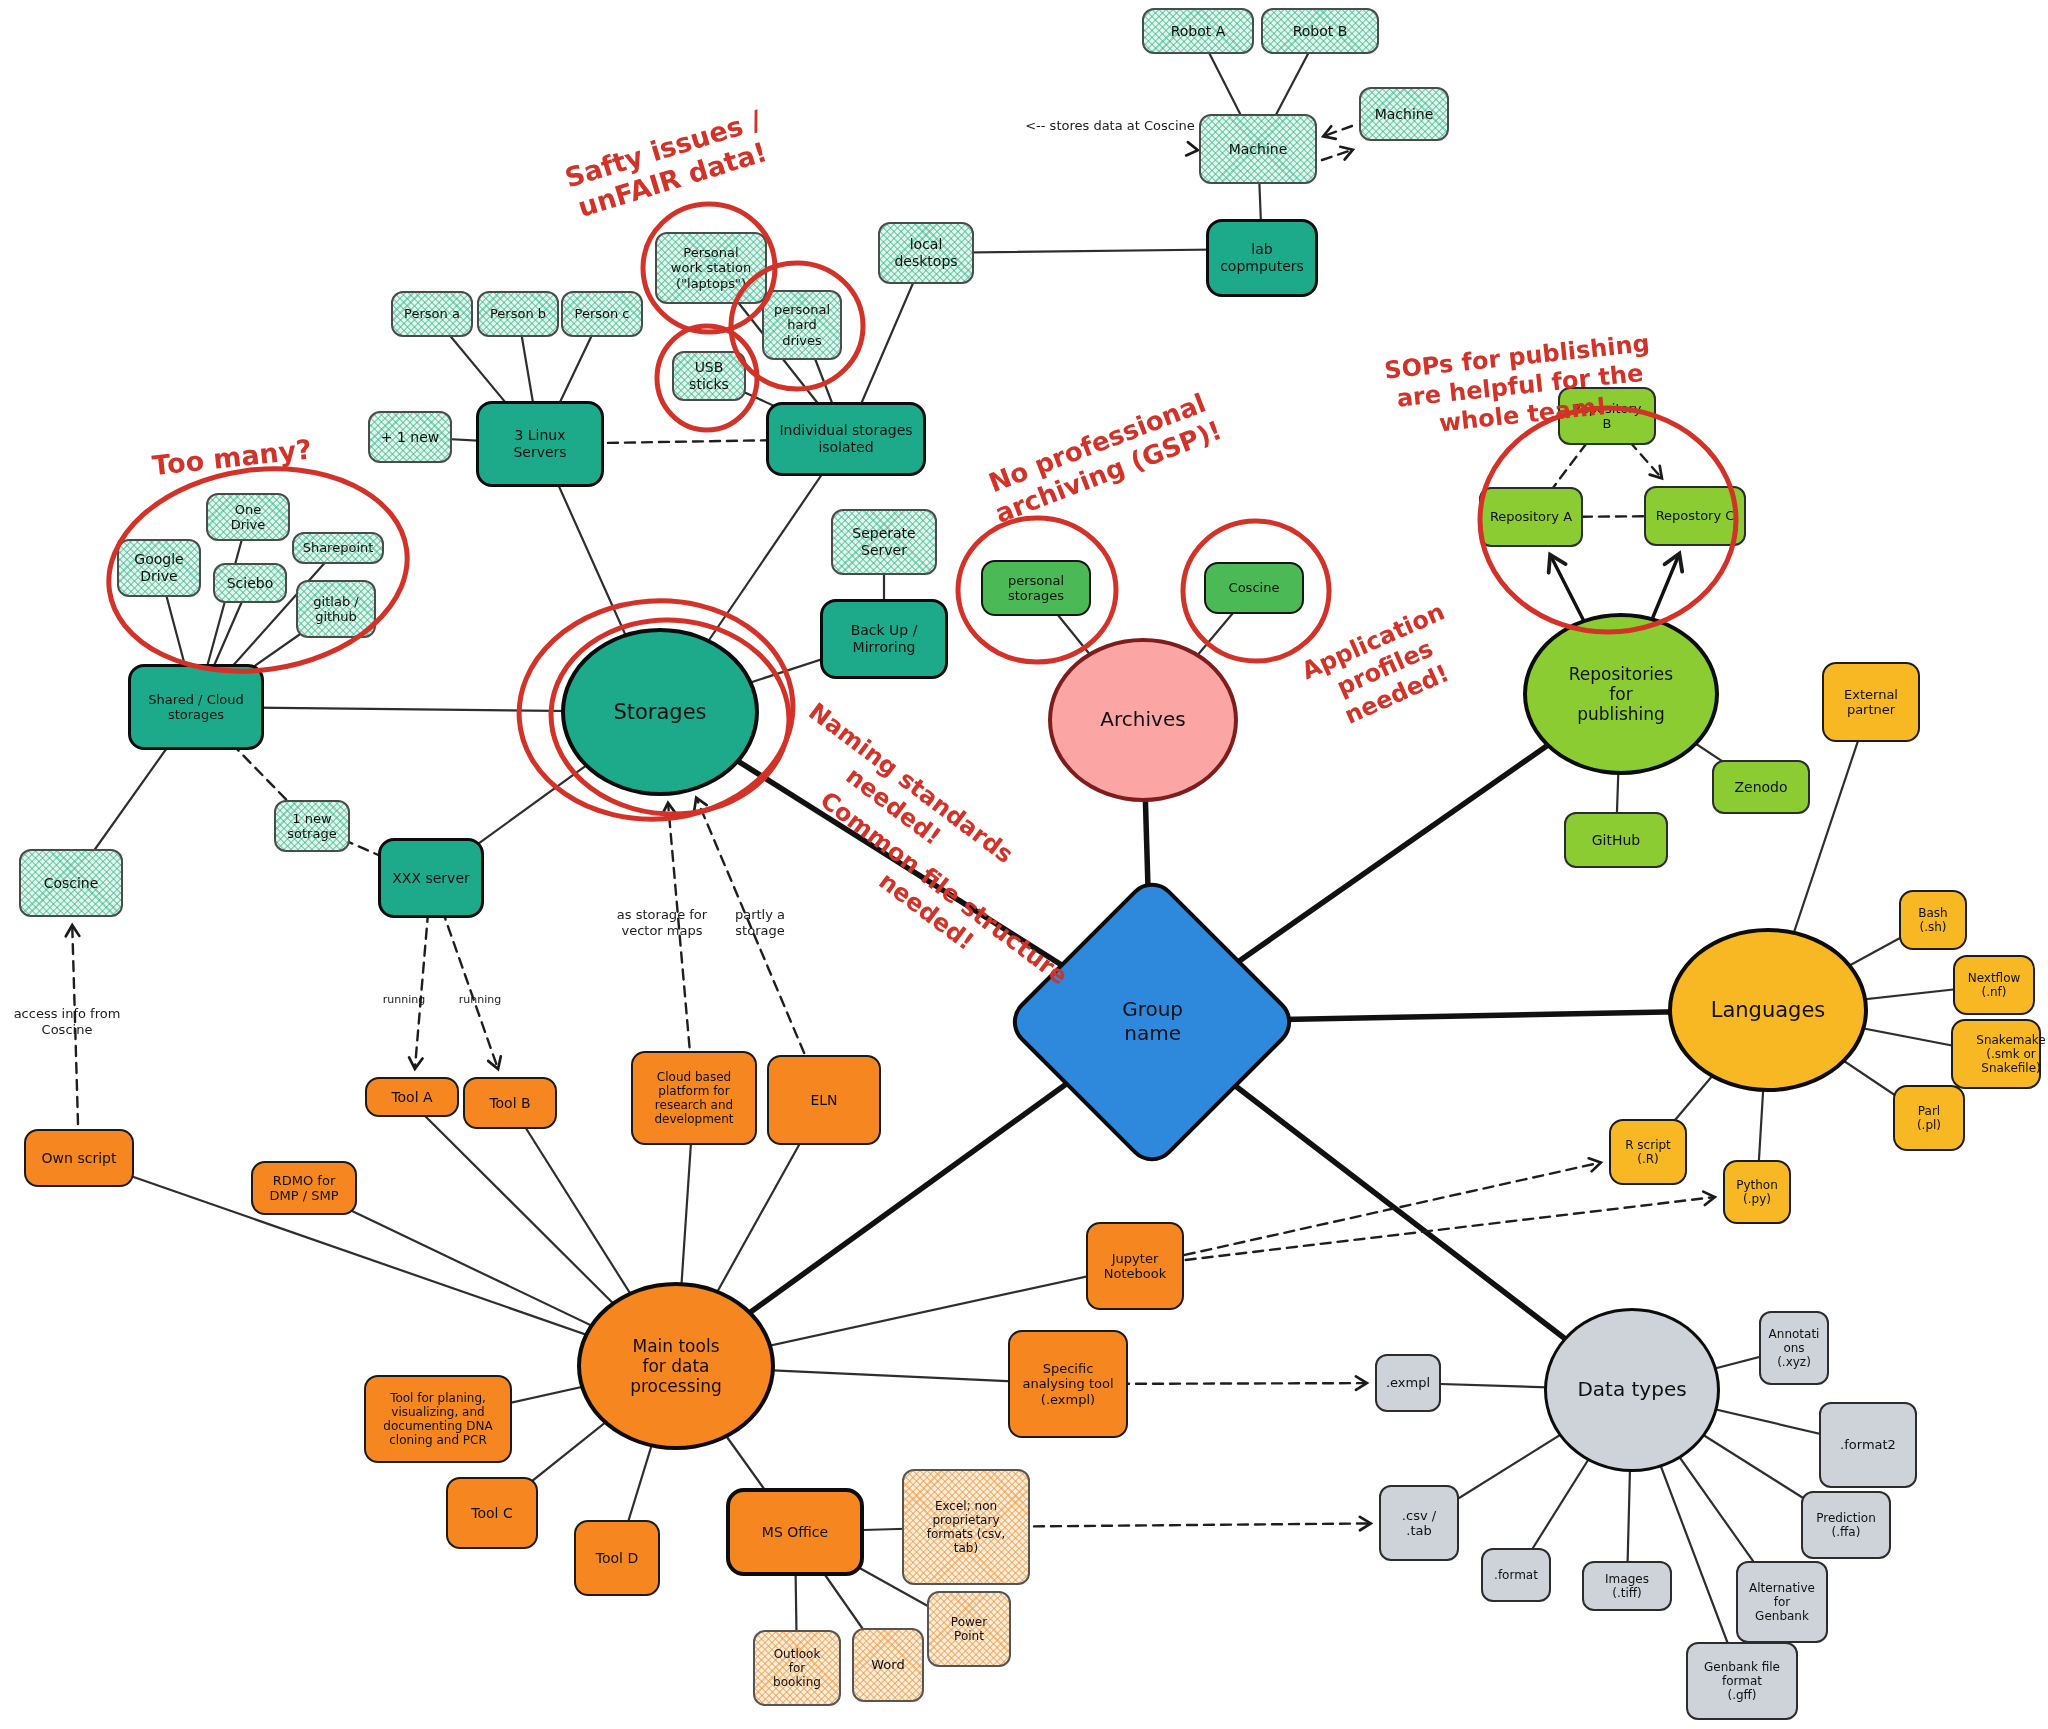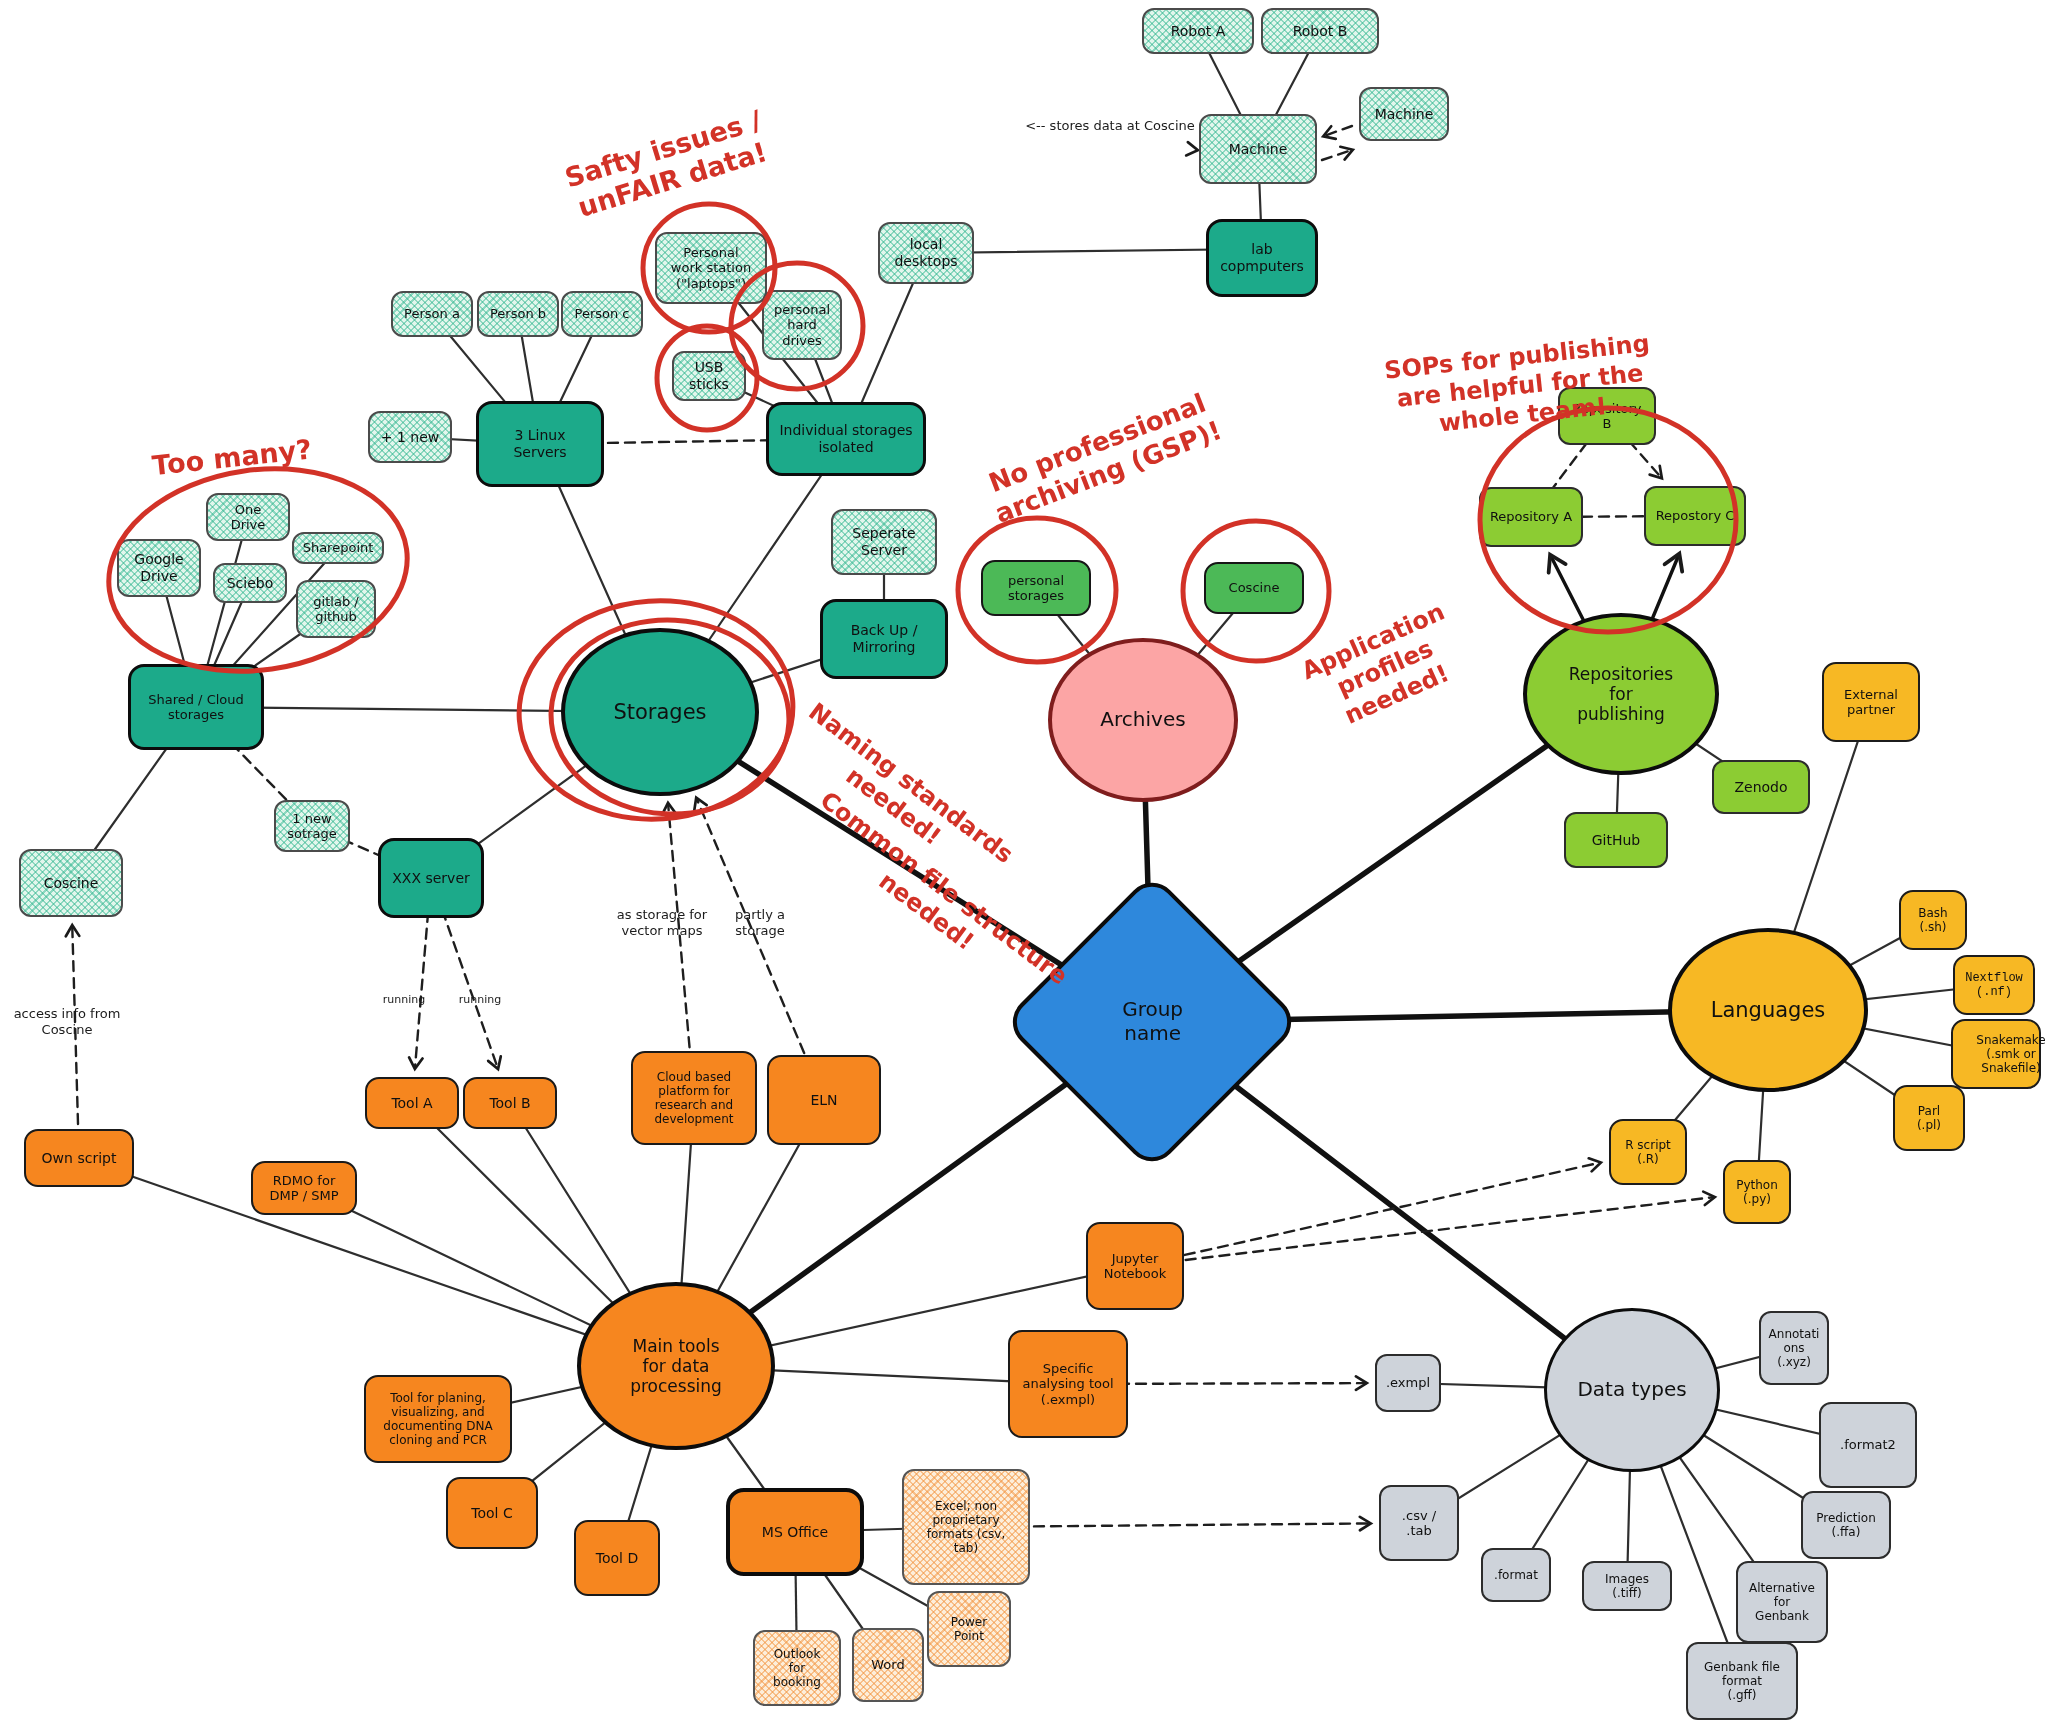--- a/index.html
+++ b/index.html
@@ -177,41 +177,41 @@
 storages</div>
       <div class="node box n-tealHatch" style="left: 274px; top: 800px; width: 76px; height: 52px; font-size: 13px;">1 new
 sotrage</div>
       <div class="node box n-tealHatch" style="left: 19px; top: 849px; width: 104px; height: 68px; font-size: 14px;">Coscine</div>
       <div class="node circ n-tealC" style="left: 561px; top: 628px; width: 198px; height: 168px; font-size: 21px;">Storages</div>
       <div class="node box n-tealHatch" style="left: 831px; top: 509px; width: 106px; height: 66px; font-size: 14px;">Seperate
 Server</div>
       <div class="node box n-teal" style="left: 820px; top: 599px; width: 128px; height: 80px; font-size: 14px;">Back Up /
 Mirroring</div>
       <div class="node box n-teal" style="left: 378px; top: 838px; width: 106px; height: 80px; font-size: 14px;">XXX server</div>
-      <div class="node box n-orange" style="left: 365px; top: 1077px; width: 94px; height: 52px; font-size: 14px;">Tool A</div>
+      <div class="node box n-orange" style="left: 365px; top: 1077px; width: 94px; height: 40px; font-size: 14px;">Tool A</div>
       <div class="node box n-orange" style="left: 463px; top: 1077px; width: 94px; height: 52px; font-size: 14px;">Tool B</div>
       <div class="node box n-green" style="left: 981px; top: 560px; width: 110px; height: 56px; font-size: 13px;">personal
 storages</div>
       <div class="node box n-green" style="left: 1204px; top: 562px; width: 100px; height: 52px; font-size: 13px;">Coscine</div>
       <div class="node circ n-greenC" style="left: 1048px; top: 638px; width: 190px; height: 164px; font-size: 20px;">Archives</div>
       <div class="node box n-lime" style="left: 1558px; top: 387px; width: 98px; height: 58px; font-size: 13px;">Repository
 B</div>
       <div class="node box n-lime" style="left: 1479px; top: 487px; width: 104px; height: 60px; font-size: 13px;">Repository A</div>
       <div class="node box n-lime" style="left: 1644px; top: 486px; width: 102px; height: 60px; font-size: 13px; text-align: center;">Repostory C</div>
       <div class="node circ n-limeC" style="left: 1523px; top: 613px; width: 196px; height: 162px; font-size: 17px;">Repositories
 for
 publishing</div>
       <div class="node box n-lime" style="left: 1564px; top: 812px; width: 104px; height: 56px; font-size: 14px;">GitHub</div>
       <div class="node box n-lime" style="left: 1712px; top: 760px; width: 98px; height: 54px; font-size: 14px;">Zenodo</div>
       <div class="node box n-yellow" style="left: 1822px; top: 662px; width: 98px; height: 80px; font-size: 13px;">External
 partner</div>
       <div class="node circ n-yellowC" style="left: 1668px; top: 928px; width: 200px; height: 164px; font-size: 21px;">Languages</div>
       <div class="node box n-yellow" style="left: 1899px; top: 890px; width: 68px; height: 60px; font-size: 12px;">Bash
 (.sh)</div>
-      <div class="node box n-yellow" style="left: 1953px; top: 955px; width: 82px; height: 60px; font-size: 12px; font-family: Liberation Mono, monospace;">Nextflow
+      <div class="node box n-yellow" style="left: 1953px; top: 955px; width: 82px; height: 60px; font-size: 12px;">Nextflow
 (.nf)</div>
       <div class="node box n-yellow" style="left: 1951px; top: 1019px; width: 90px; height: 70px; font-size: 12px; padding-left: 32px;">Snakemake
 (.smk or
 Snakefile)</div>
       <div class="node box n-yellow" style="left: 1893px; top: 1085px; width: 72px; height: 66px; font-size: 12px;">Parl
 (.pl)</div>
       <div class="node box n-yellow" style="left: 1609px; top: 1119px; width: 78px; height: 66px; font-size: 12px;">R script
 (.R)</div>
       <div class="node box n-yellow" style="left: 1723px; top: 1160px; width: 68px; height: 64px; font-size: 12px;">Python
 (.py)</div>

